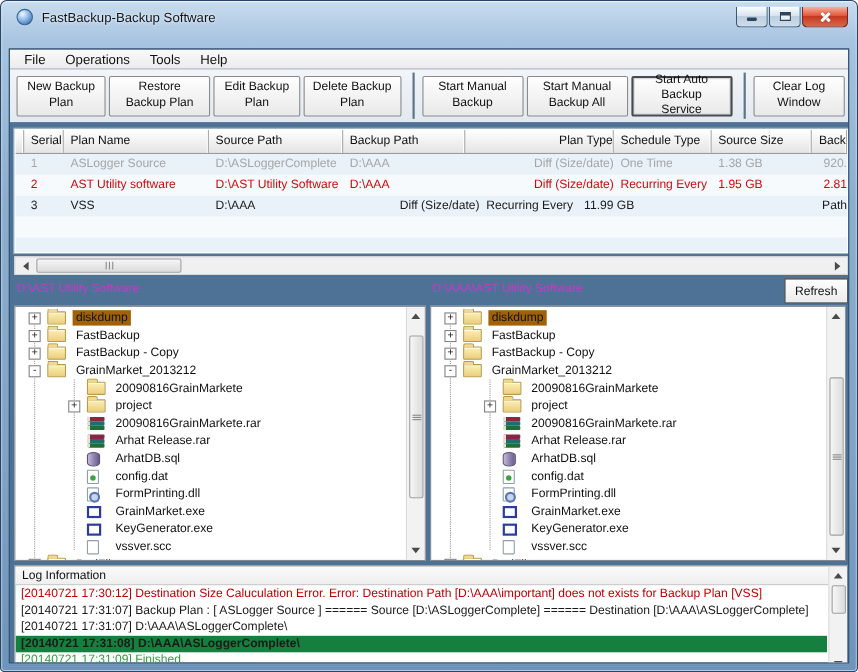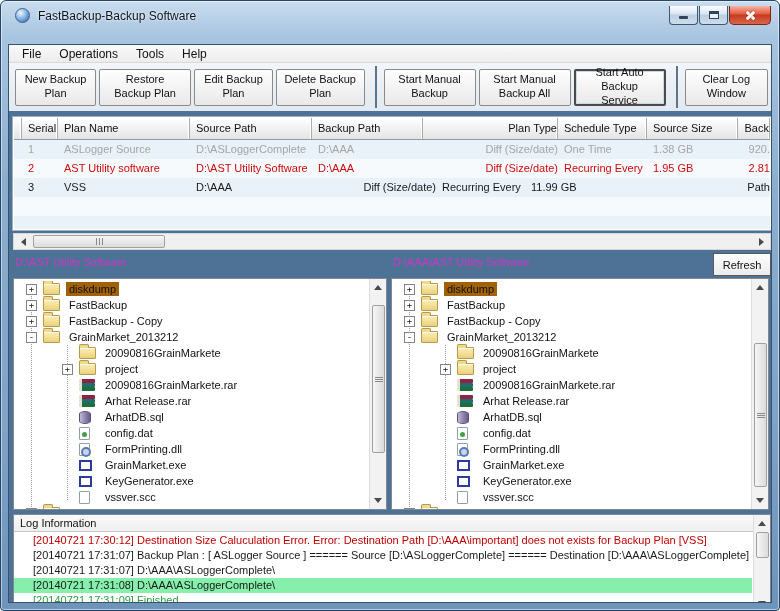--- a/index.html
+++ b/index.html
@@ -96,22 +96,22 @@
   .tri-u { width: 0; height: 0; border-left: 4px solid transparent; border-right: 4px solid transparent; border-bottom: 5px solid #4A4A4A; }
   .tri-d { width: 0; height: 0; border-left: 4px solid transparent; border-right: 4px solid transparent; border-top: 5px solid #4A4A4A; }
   .vthumb { position: absolute; left: 2px; width: 13px; background: linear-gradient(90deg,#F6F6F6,#DCDCDC); border: 1px solid #A0A0A0; border-radius: 2px; display: flex; align-items: center; justify-content: center; }
   .hgrip { width: 8px; height: 1px; background: #8A8A8A; box-shadow: 0 2px #8A8A8A, 0 4px #8A8A8A; margin-bottom: 4px; }
   .th-a { top: 26px; height: 148px; } .th-b { top: 64px; height: 144px; } .th-c { top: 17px; height: 26px; }
 
   
   .log { position: absolute; left: 4px; top: 403px; width: 758px; height: 99px; background: #fff; border: 1px solid #828790; overflow: hidden; }
   .loghead { height: 17px; background: linear-gradient(180deg,#FAFAFA,#EFEFEF); border-bottom: 1px solid #C8C8C8; font-size: 11px; color: #111; padding: 2px 0 0 6px; }
   .logbody { position: absolute; left: 0; top: 18px; right: 18px; bottom: 0; overflow: hidden; }
-  .le { height: 15px; font-size: 11px; padding: 1px 0 0 19px; white-space: nowrap; overflow: hidden; }
-  .le.shade { background: #86efac; }
+  .le { height: 15px; font-size: 11px; padding: 1px 0 0 5px; white-space: nowrap; overflow: hidden; }
+  .le.shade { background: #15803d; font-weight: bold; }
 </style>
 </head>
 <body>
 
 <div class="win">
 
   <div class="titlebar">
     <span class="appicon"></span>
     <span class="title">FastBackup-Backup Software</span>
     <div class="winbtns">

